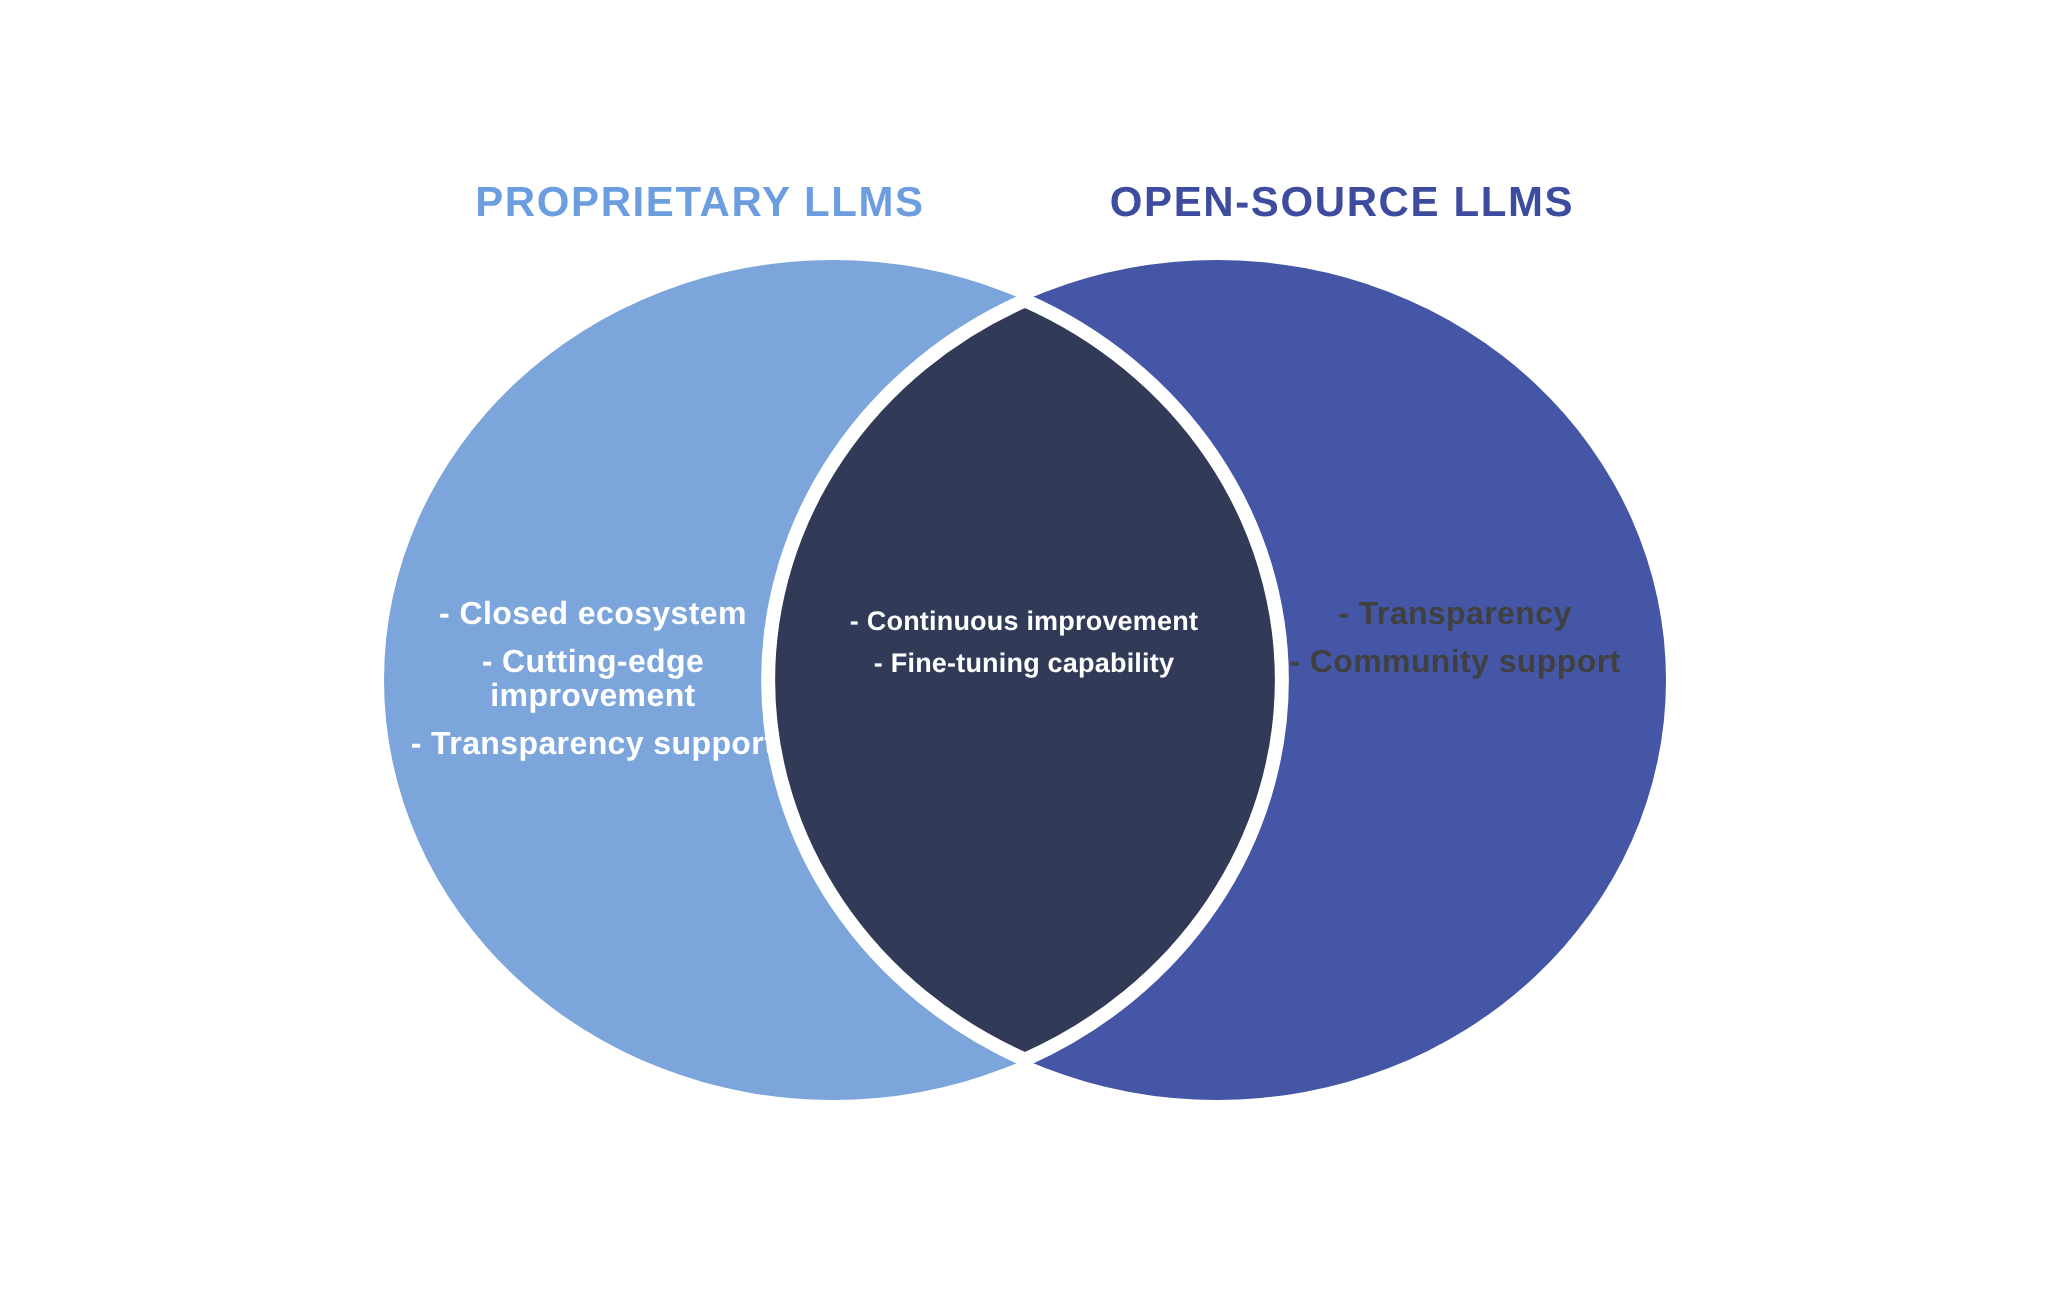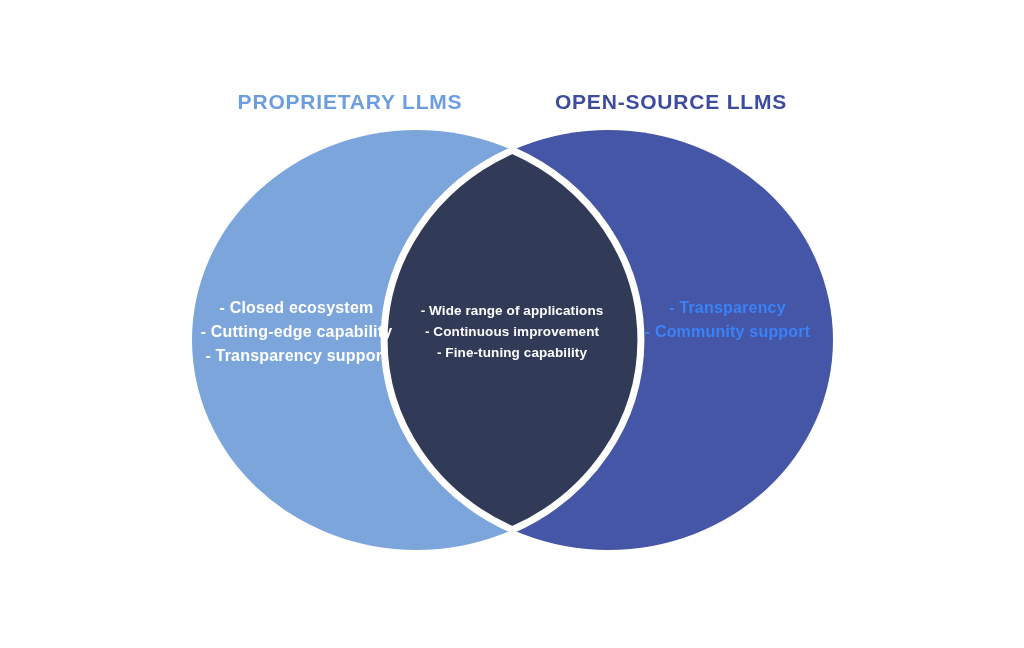--- a/index.html
+++ b/index.html
@@ -75,28 +75,27 @@
   <div class="circle-title title-left" style="color: rgb(108, 158, 223);">PROPRIETARY LLMS</div>
 
   <svg class="venn-svg" viewBox="0 0 1024 648">
     <ellipse cx="416.5" cy="340" rx="224.5" ry="210" fill="#7CA6DB"></ellipse>
     <ellipse cx="608.5" cy="340" rx="224.5" ry="210" fill="#4456A5"></ellipse>
     <path d="M 512.5 150.2 A 224.5 210 0 0 1 512.5 529.8 A 224.5 210 0 0 1 512.5 150.2 Z" stroke-width="7" stroke-linejoin="round" fill="#313A57" stroke="#ffffff"></path>
   </svg>
 
   <div class="item-list list-outer list-left" style="color: rgb(255, 255, 255);">
     <div class="venn-item">- Closed ecosystem</div>
-    <div class="venn-item">- Cutting-edge capability</div>
+    <div class="venn-item">- Cutting-edge improvement</div>
     <div class="venn-item">- Transparency support</div>
   </div>
 
   <div class="item-list list-middle" style="color: rgb(255, 255, 255);">
-    <div class="venn-item">- Wide range of applications</div>
     <div class="venn-item">- Continuous improvement</div>
     <div class="venn-item">- Fine-tuning capability</div>
   </div>
 
-  <div class="item-list list-outer list-right" style="color: #3b82f6;">
+  <div class="item-list list-outer list-right" style="color: #404040;">
     <div class="venn-item">- Transparency</div>
     <div class="venn-item">- Community support</div>
   </div>
 
 </div>
 
 </body></html>

